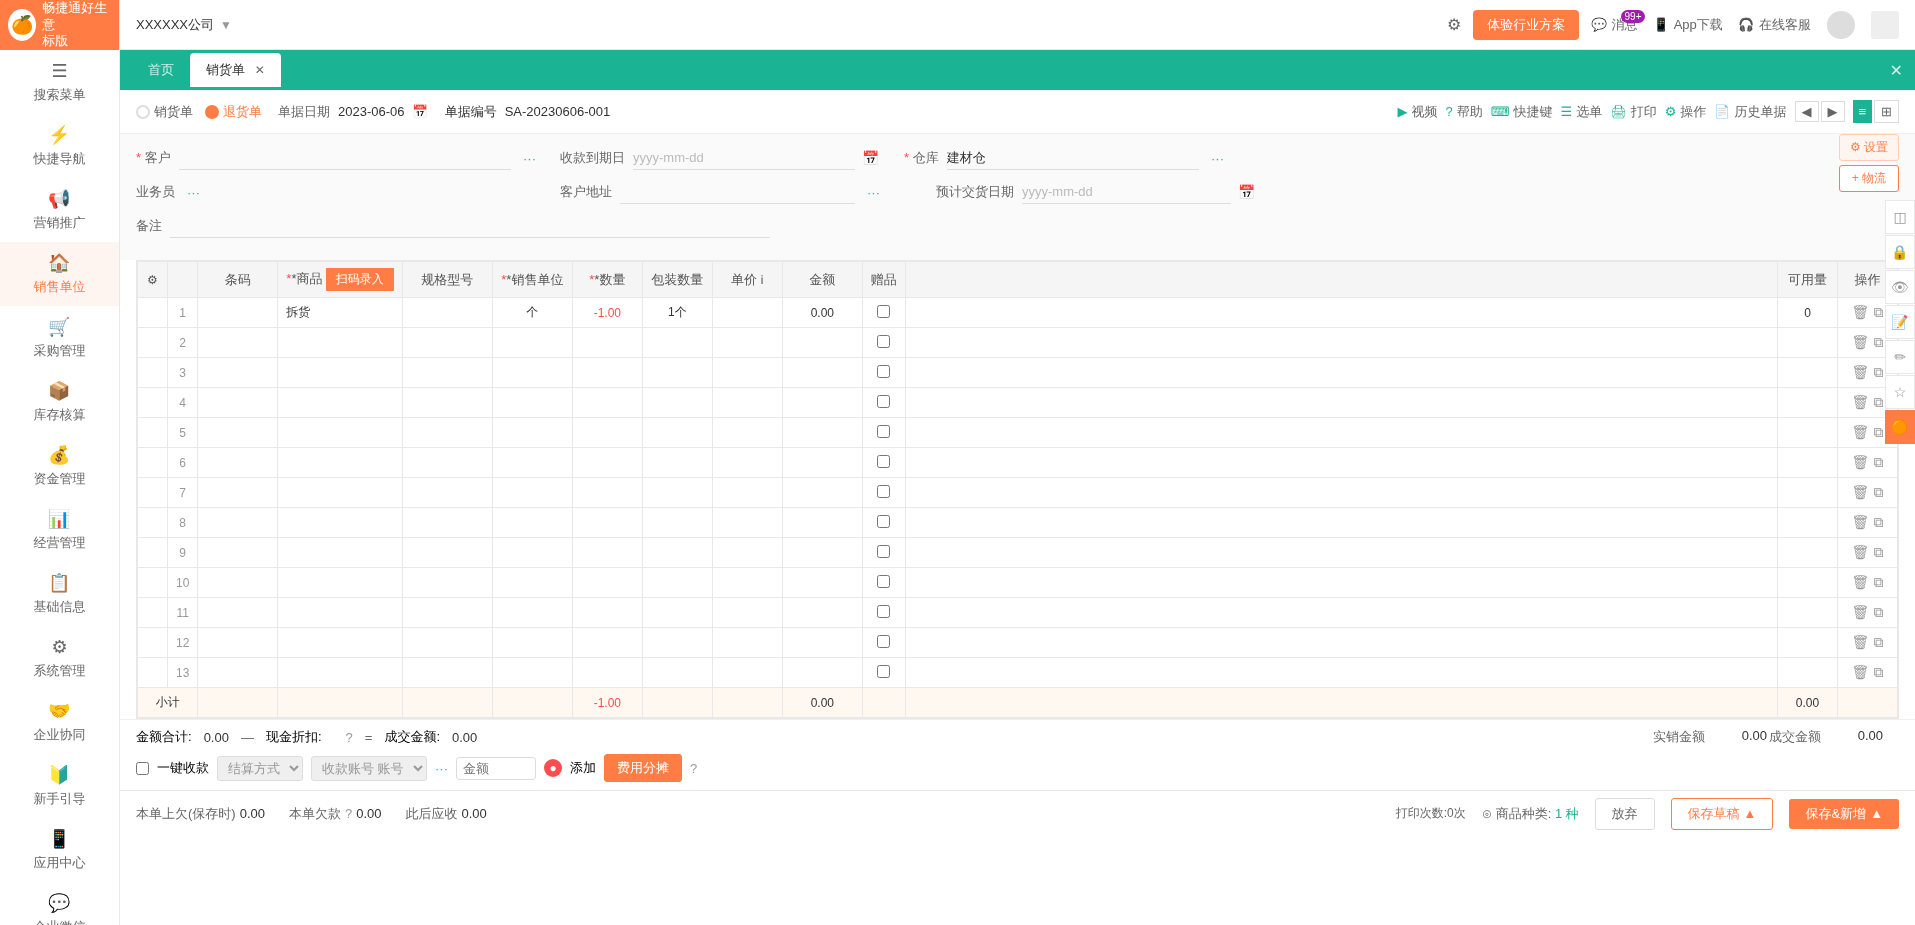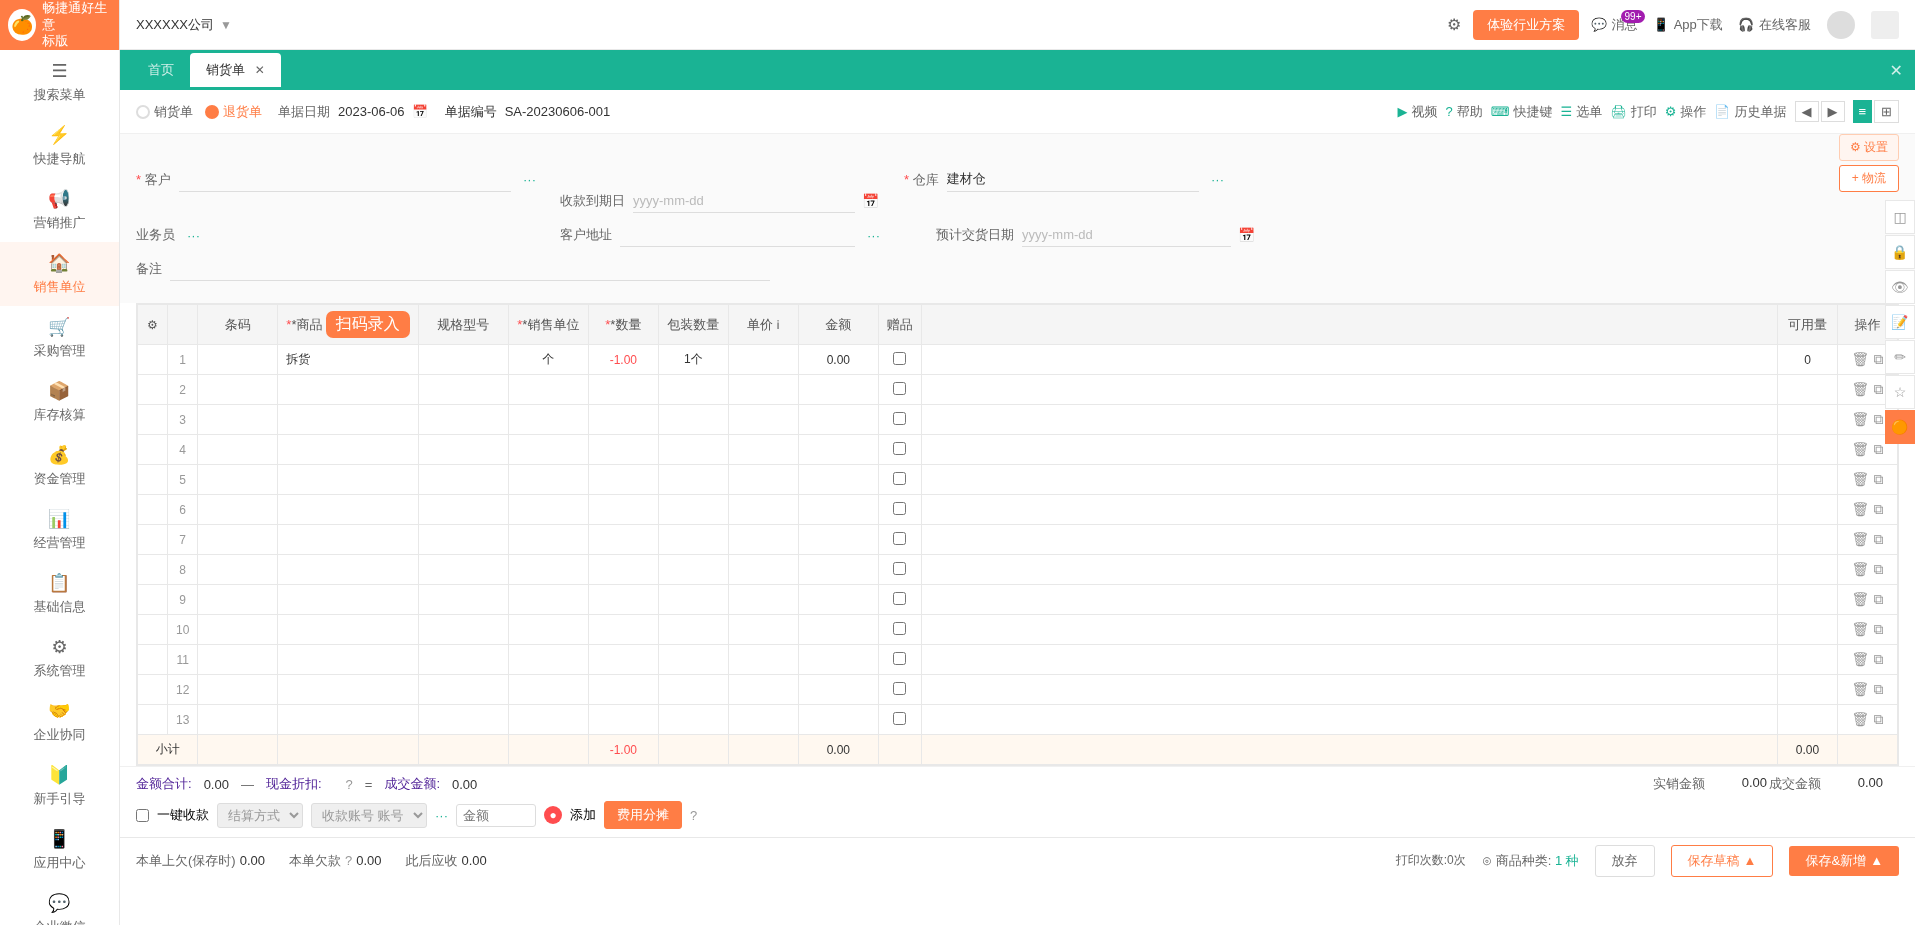--- a/index.html
+++ b/index.html
@@ -67,21 +67,21 @@
     .form-field-required { color: #ff4d4f; }
     .form-field-input { flex: 1; border: none; border-bottom: 1px solid #ddd; padding: 4px 0; color: #333; background: transparent; outline: none; font-size: 13px; }
     .form-field-input::placeholder { color: #bbb; }
     .form-field-dots { color: #1ab394; cursor: pointer; margin-left: 4px; }
     .form-field-cal { color: #1ab394; cursor: pointer; font-size: 14px; }
     .form-notes { display: flex; align-items: center; gap: 8px; }
     .form-notes-label { color: #666; }
 
     
     .table-container { margin: 0 16px; border: 1px solid #e8e8e8; }
-    .scan-btn { background: #ff7d45; color: #fff; border: none; padding: 3px 10px; border-radius: 7px; cursor: pointer; font-size: 16px; }
+    .scan-btn { background: #ff7d45; color: #fff; border: none; padding: 3px 10px; border-radius: 1px; cursor: pointer; font-size: 12px; }
     table { width: 100%; border-collapse: collapse; }
     th { background: #f5f5f5; border: 1px solid #e8e8e8; padding: 6px 8px; color: #555; font-weight: normal; font-size: 12px; white-space: nowrap; text-align: center; }
     td { border: 1px solid #e8e8e8; padding: 5px 8px; color: #333; font-size: 12px; text-align: center; height: 30px; }
     td.text-left { text-align: left; }
     .col-num { width: 30px; color: #999; }
     .col-barcode { width: 80px; }
     .col-product { width: 120px; }
     .col-spec { width: 90px; }
     .col-unit { width: 80px; }
     .col-qty { width: 70px; }
@@ -94,21 +94,21 @@
     .qty-red { color: #ff4d4f; }
     .subtotal-row td { background: #fff8f0; font-weight: 500; }
     .action-btns { display: flex; gap: 4px; justify-content: center; }
     .action-btn { color: #999; cursor: pointer; font-size: 14px; }
     .th-required { color: #ff4d4f; }
     .gear-col { width: 30px; }
 
     
     .footer { padding: 8px 16px; background: #fff; border-top: 1px solid #f0f0f0; }
     .footer-totals { display: flex; align-items: center; gap: 12px; color: #333; font-size: 13px; }
-    .footer-totals-label { color: #4c1d95; }
+    .footer-totals-label { color: #000000; }
     .footer-minus { color: #666; }
     .footer-equals { color: #666; }
     .footer-payment { display: flex; align-items: center; gap: 8px; margin-top: 8px; }
     .payment-btn { background: #fff; border: 1px solid #ff7d45; color: #ff7d45; padding: 4px 12px; border-radius: 3px; cursor: pointer; }
     .payment-btn.active { background: #ff7d45; color: #fff; }
     .add-btn { width: 18px; height: 18px; background: #ff4d4f; border-radius: 50%; color: #fff; display: flex; align-items: center; justify-content: center; font-size: 12px; cursor: pointer; }
 
     
     .statusbar { height: 46px; background: #fff; border-top: 1px solid #e8e8e8; display: flex; align-items: center; padding: 0 16px; gap: 24px; }
     .status-item { display: flex; align-items: center; gap: 4px; color: #666; font-size: 12px; }
@@ -307,21 +307,21 @@
       </div>
     </div>
 
     <div class="form-body form-relative">
       <div class="form-row">
         <div class="form-field" style="max-width:400px;">
           <span class="form-field-label"><span class="form-field-required">*</span> <span>客户</span></span>
           <input class="form-field-input" placeholder="" style="">
           <span class="form-field-dots">···</span>
         </div>
-        <div class="form-field" style="max-width:320px;margin-top:43px;">
+        <div class="form-field" style="max-width:320px;">
           <span class="form-field-label">收款到期日</span>
           <input class="form-field-input" placeholder="yyyy-mm-dd" style="">
           <span class="form-field-cal">📅</span>
         </div>
         <div class="form-field" style="max-width:320px;">
           <span class="form-field-label"><span class="form-field-required">*</span> <span>仓库</span></span>
           <input class="form-field-input" value="建材仓" style="">
           <span class="form-field-dots">···</span>
         </div>
         <div class="settings-float">

